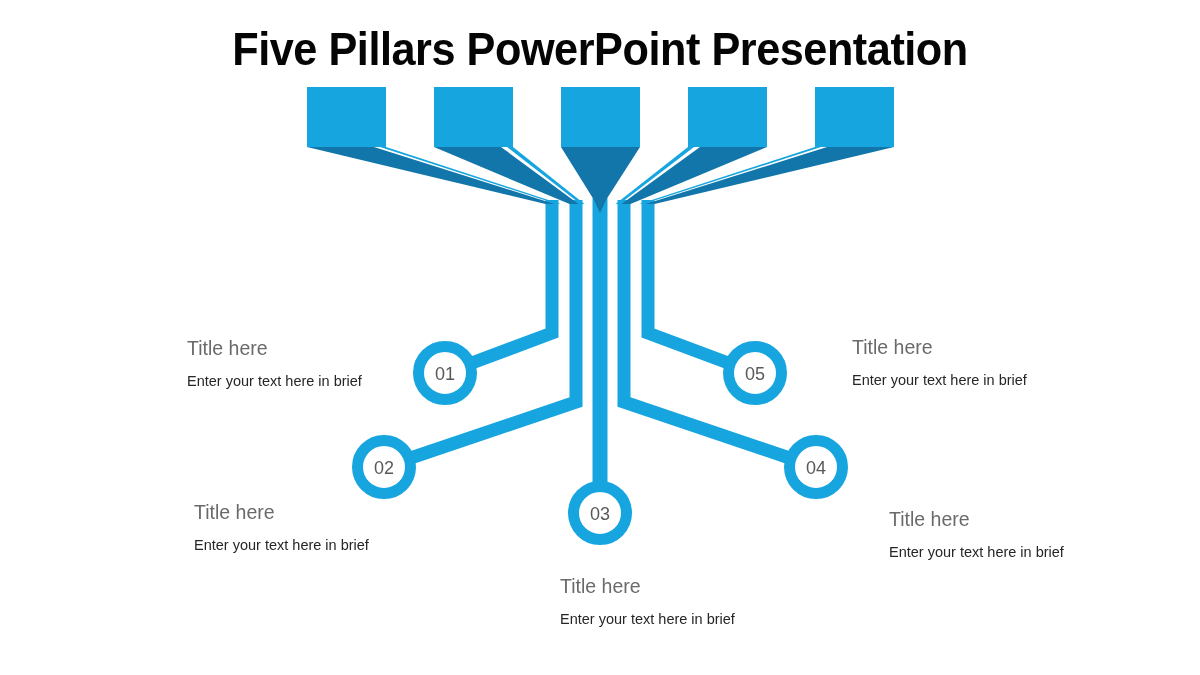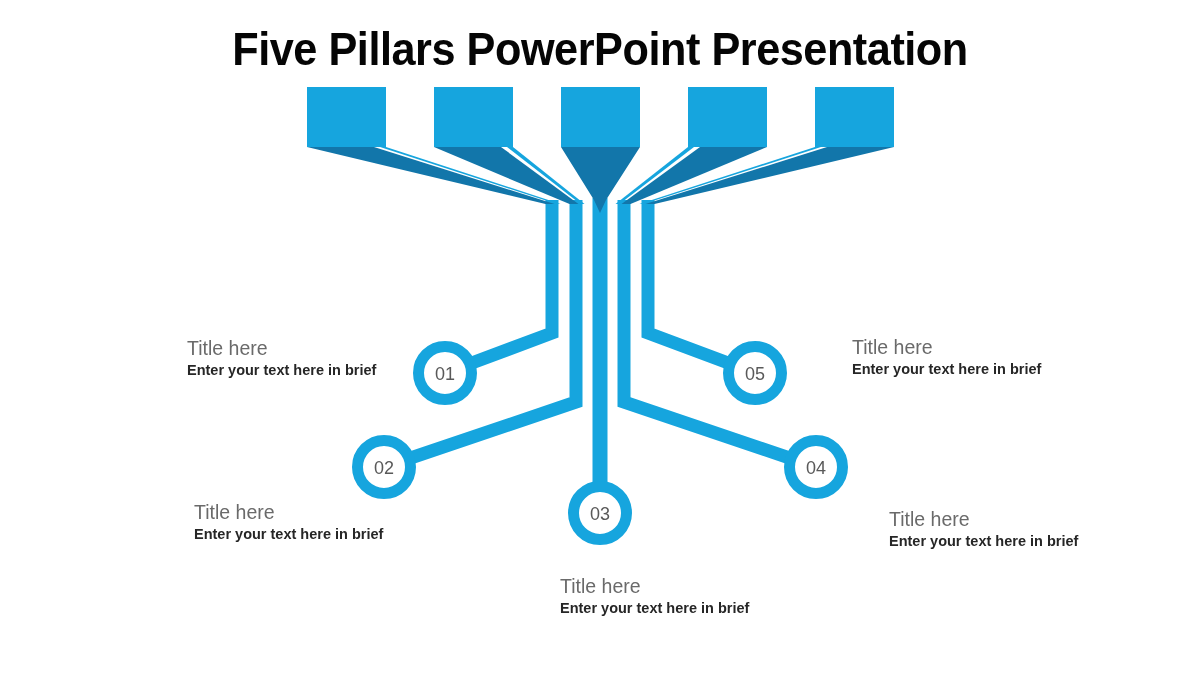--- a/index.html
+++ b/index.html
@@ -26,25 +26,25 @@
   .diagram{position:absolute;inset:0;}
   .text-block{position:absolute;}
   .tb-title{
     font-size:19.5px;
     line-height:22px;
     color:#6a6a6a;
     font-weight:400;
     margin-top:8px;
   }
   .tb-body{
-    margin-top:4px;
+    margin-top:15px;
     font-size:14.5px;
     line-height:15px;
     color:#262626;
-    font-weight:700;
+    font-weight:400;
   }
 </style>
 </head>
 <body>
 
 <div class="slide">
 
   <div class="slide-title">Five Pillars PowerPoint Presentation</div>
 
   <svg class="diagram" width="1200" height="675" viewBox="0 0 1200 675" xmlns="http://www.w3.org/2000/svg">

